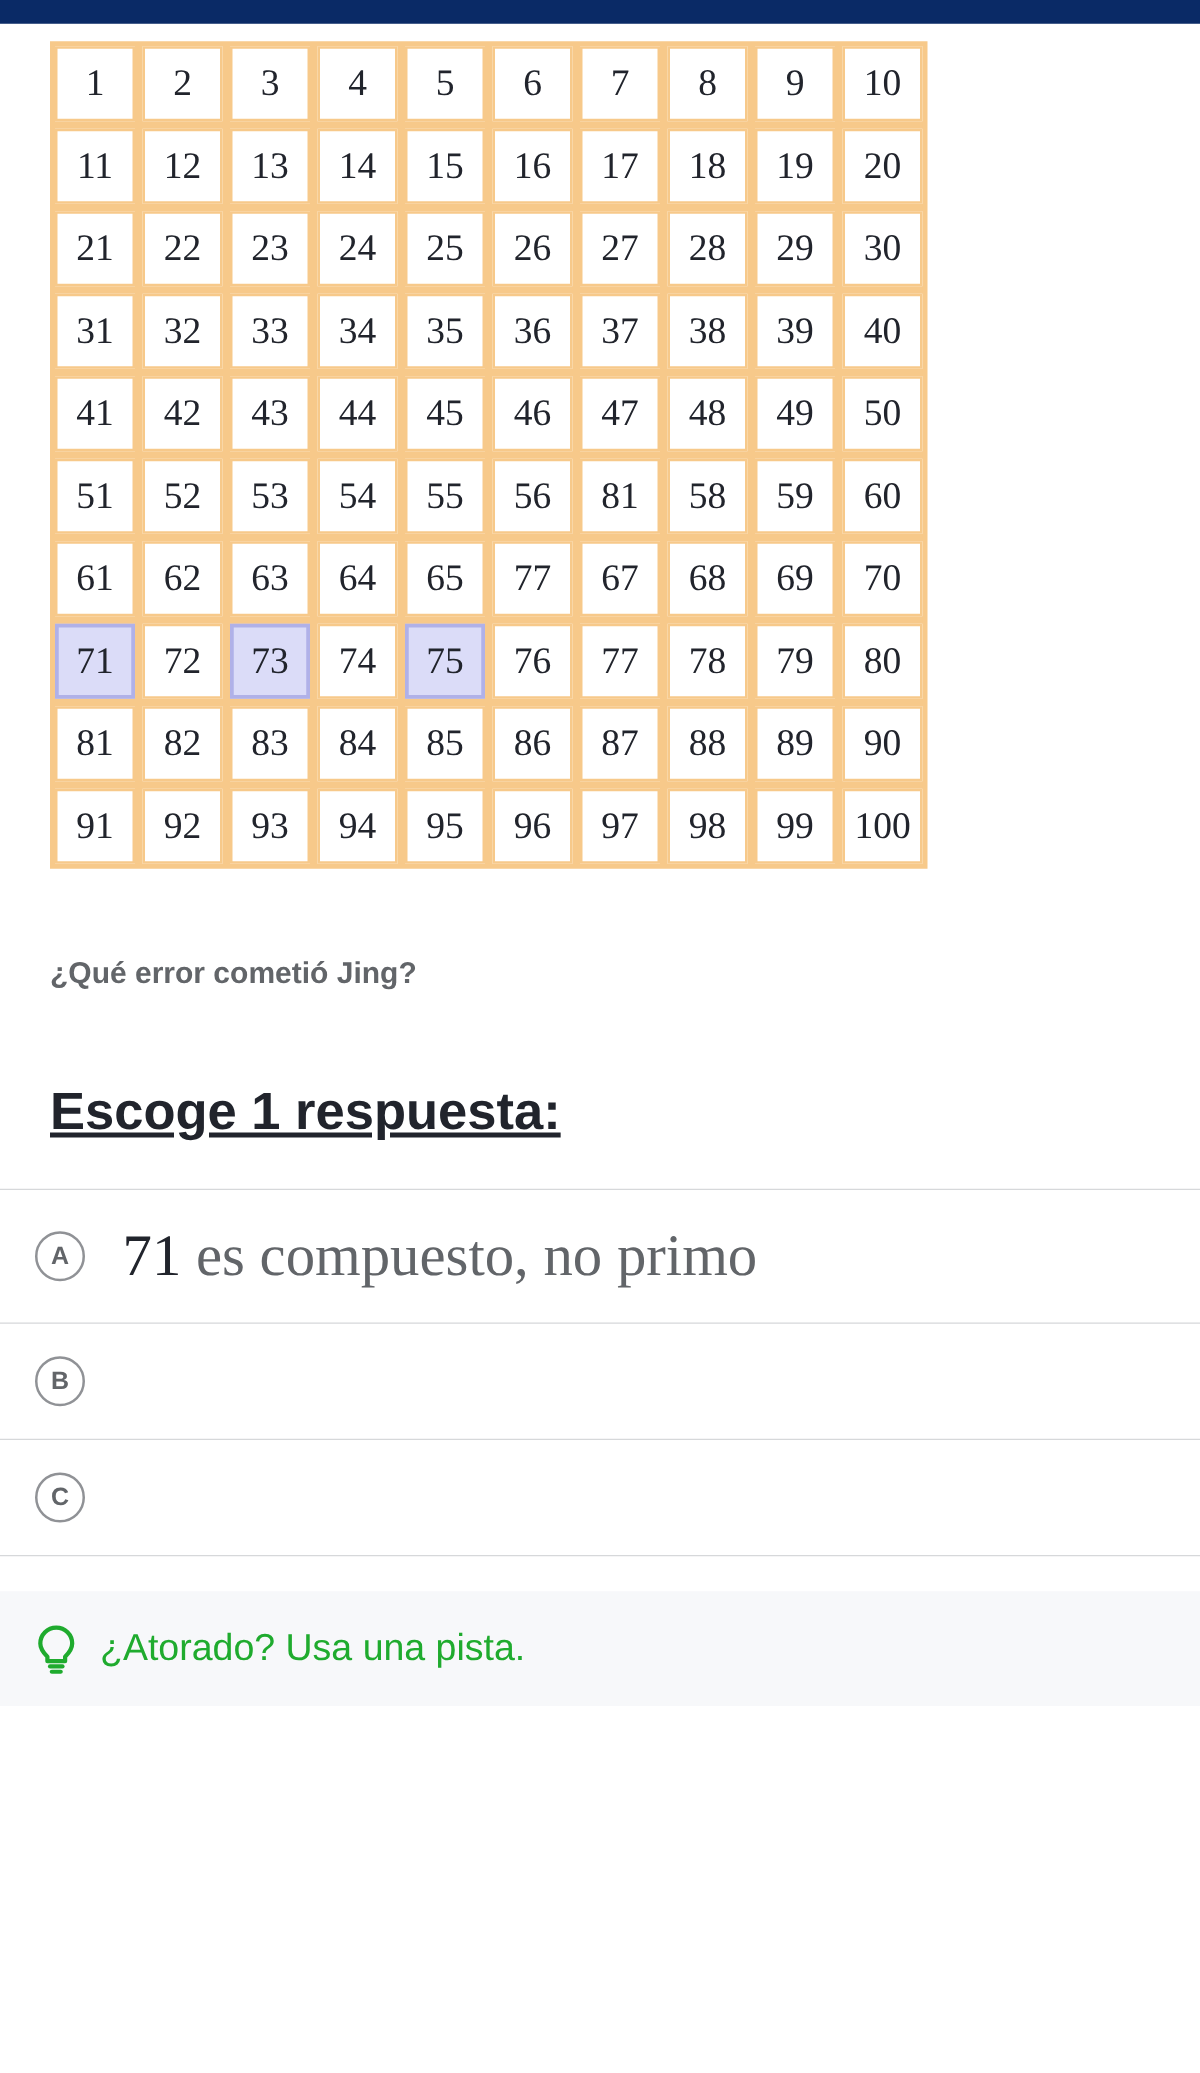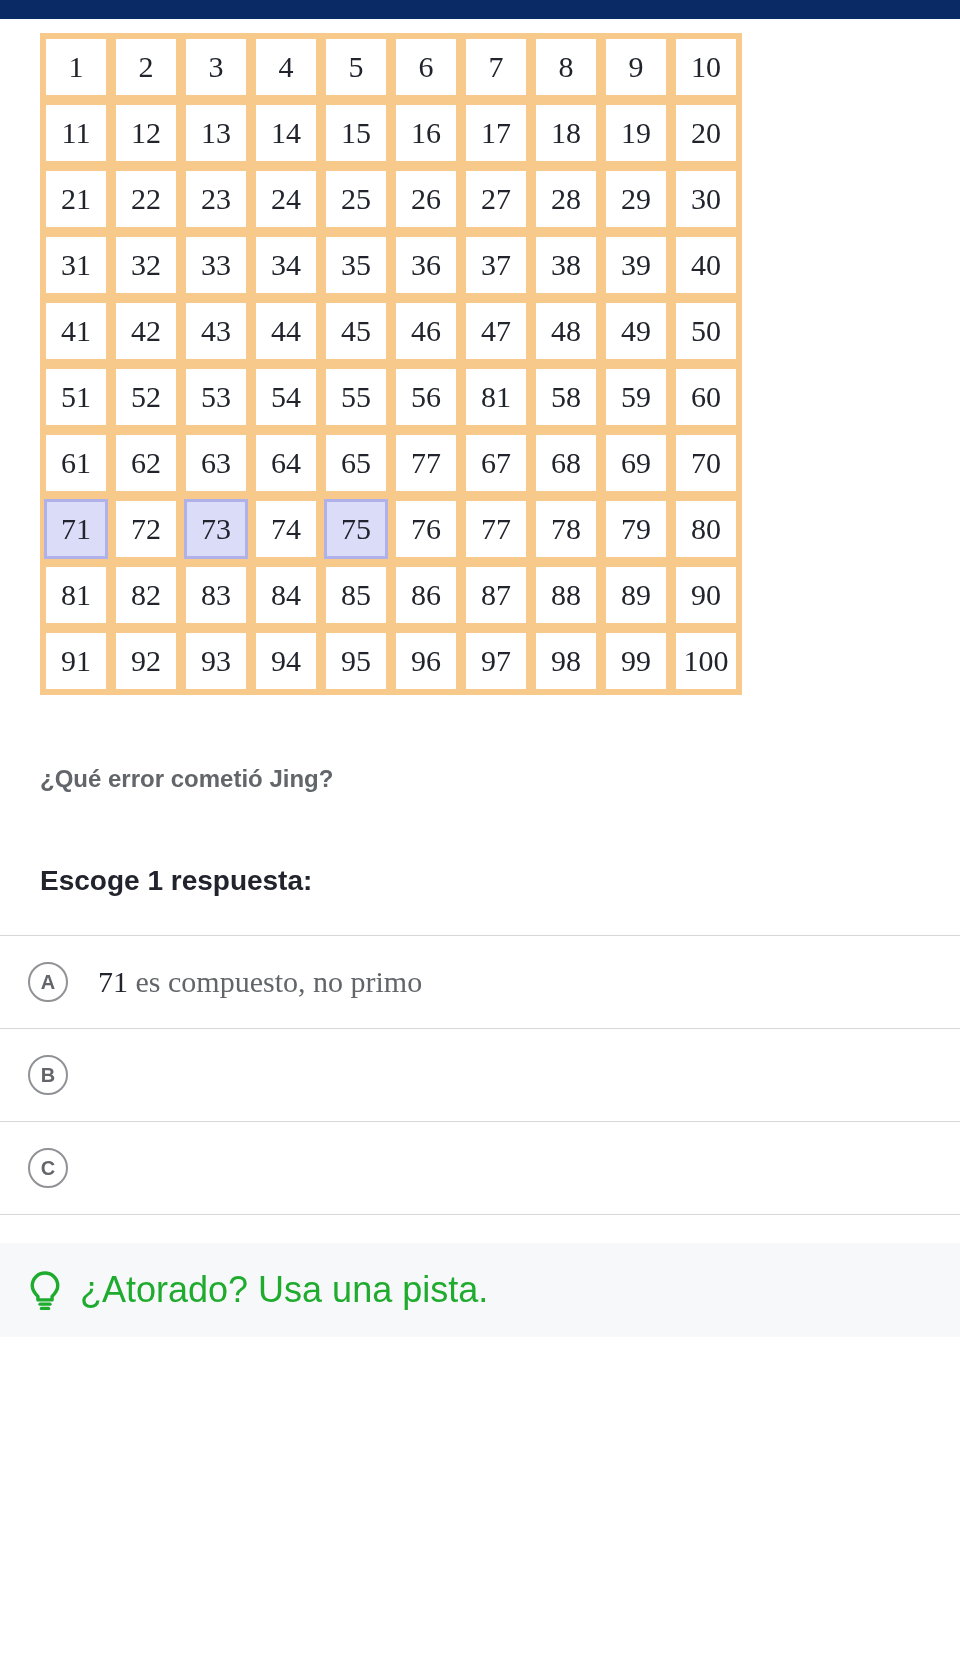--- a/index.html
+++ b/index.html
@@ -40,24 +40,25 @@
     background: #dbdcf8;
     border: 3px solid #b0b1e8;
   }
   .question {
     font-size: 24px;
     font-weight: 700;
     color: #626569;
     margin-bottom: 72px;
   }
   .prompt {
-    font-size: 28px;
+    font-size: 42px;
     font-weight: 700;
     color: #21242c;
     margin-bottom: 38px;
+    text-decoration: underline;
   }
   .choices {
     margin-left: -40px;
     margin-right: -40px;
   }
   .choice {
     display: flex;
     align-items: center;
     padding: 26px 28px;
     border-top: 1px solid #d6d8da;
@@ -73,21 +74,21 @@
     border-radius: 50%;
     display: flex;
     align-items: center;
     justify-content: center;
     font-size: 20px;
     font-weight: 700;
     color: #626569;
     flex-shrink: 0;
   }
   .choice-text {
-    font-size: 30px;
+    font-size: 47px;
     color: #626569;
     font-family: Georgia, "Times New Roman", serif;
   }
   .choice-text .num {
     color: #21242c;
   }
   .hint-row {
     margin-left: -40px;
     margin-right: -40px;
     margin-top: 28px;
@@ -96,21 +97,21 @@
     display: flex;
     align-items: center;
     gap: 18px;
   }
   .bulb {
     width: 34px;
     height: 40px;
     flex-shrink: 0;
   }
   .hint-text {
-    font-size: 36px;
+    font-size: 30px;
     color: #1fab2e;
     font-weight: 400;
   }
 </style>
 </head>
 <body>
 
 <div class="topbar"></div>
 
 <div class="content">

